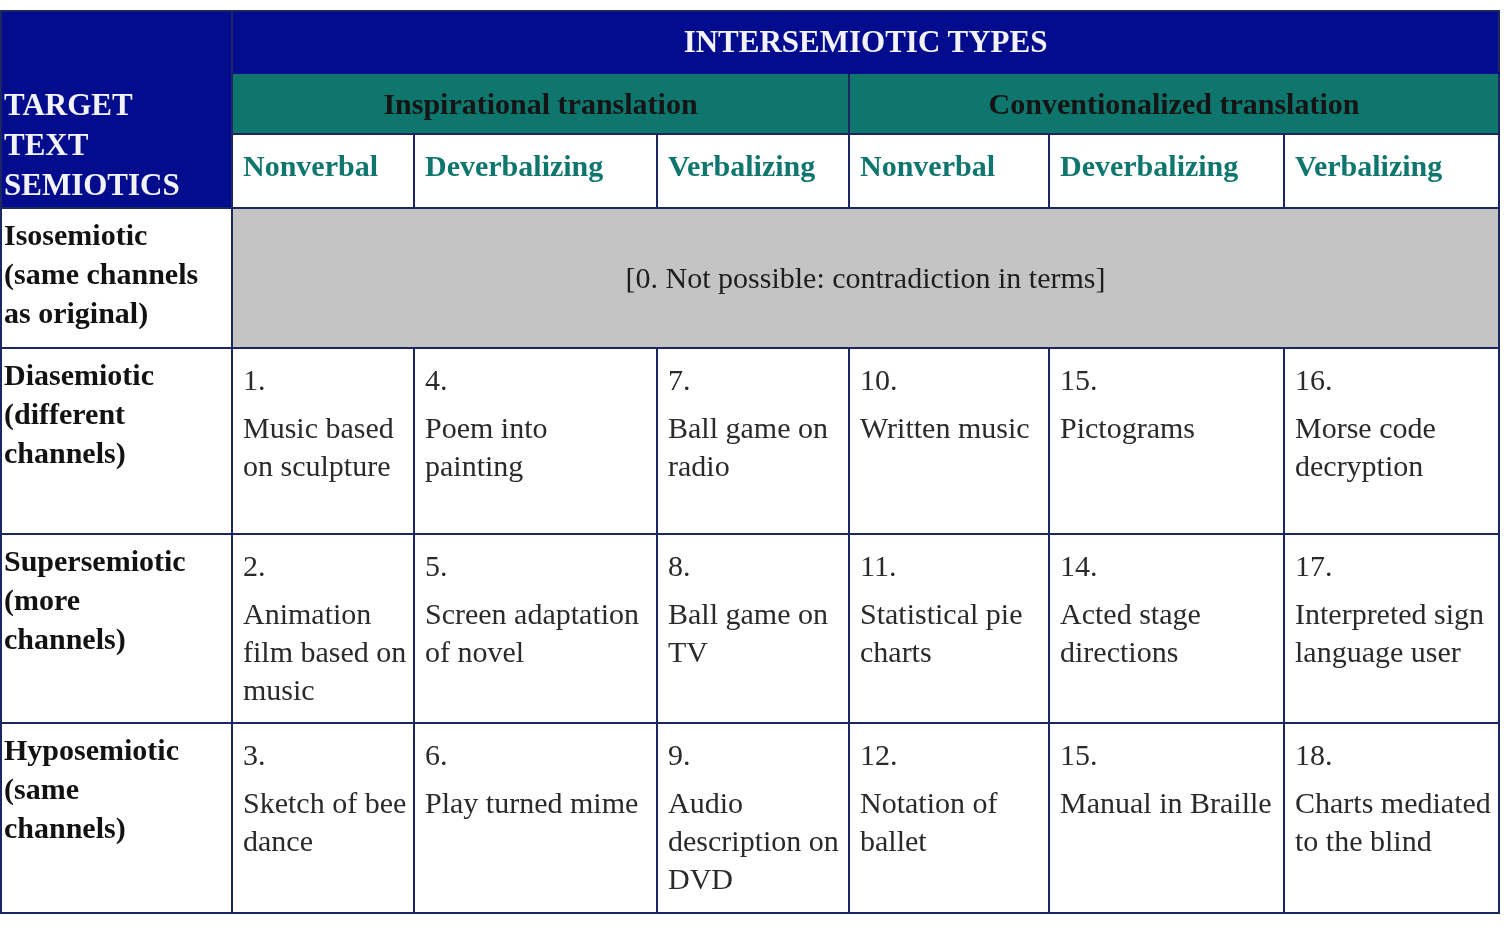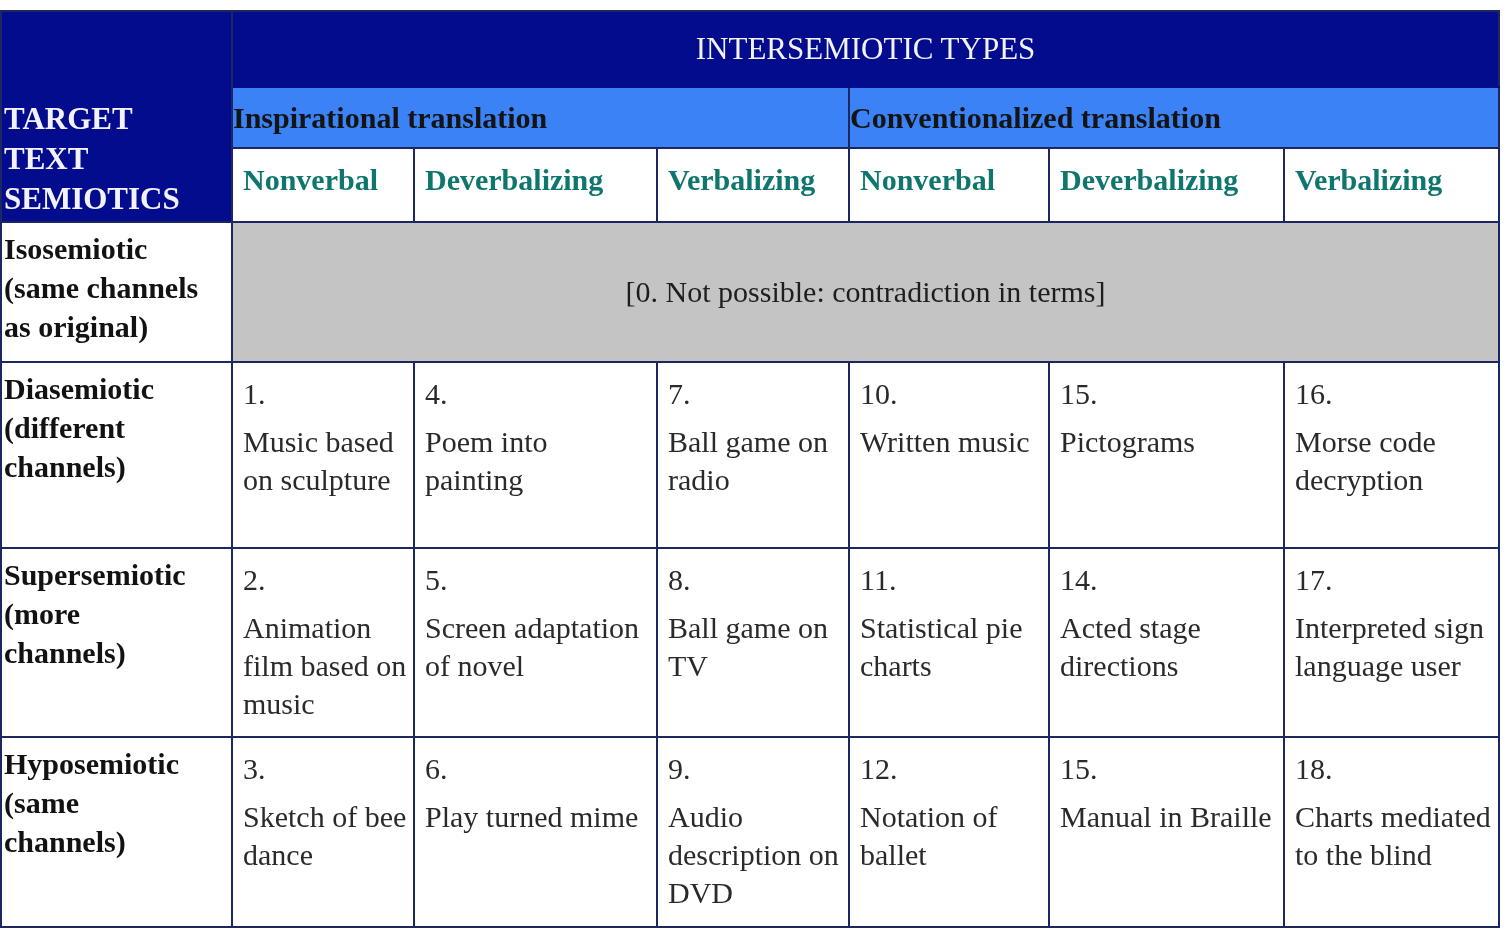--- a/index.html
+++ b/index.html
@@ -27,43 +27,44 @@
       border: 2px solid #1c2660;
       padding: 0;
       vertical-align: top;
       box-sizing: border-box;
     }
     .navy {
       background: #020c8c;
       color: #f2f2f8;
     }
     .title-cell {
-      height: 76px;
+      height: 62px;
       text-align: center;
       vertical-align: middle !important;
-      font-weight: normal;
+      font-weight: bold;
       font-size: 31px;
       letter-spacing: 0px;
       border-bottom: 2px solid #020c8c !important;
     }
     .corner {
       font-weight: bold;
       font-size: 31px;
       line-height: 40px;
       vertical-align: bottom !important;
       padding: 0 0 2px 2px !important;
       text-align: left;
       margin-top: 38px;
     }
     .group-cell {
       height: 61px;
-      vertical-align: middle !important;
-      font-weight: bold;
-      font-size: 30px;
-      background: #3b82f6;
+      text-align: center;
+      vertical-align: middle !important;
+      font-weight: bold;
+      font-size: 30px;
+      background: #0f766e;
       color: #141414;
     }
     .sub-cell {
       height: 74px;
       vertical-align: middle !important;
       font-weight: bold;
       font-size: 30px;
       padding-left: 10px !important;
       padding-bottom: 10px !important;
       background: #ffffff;

